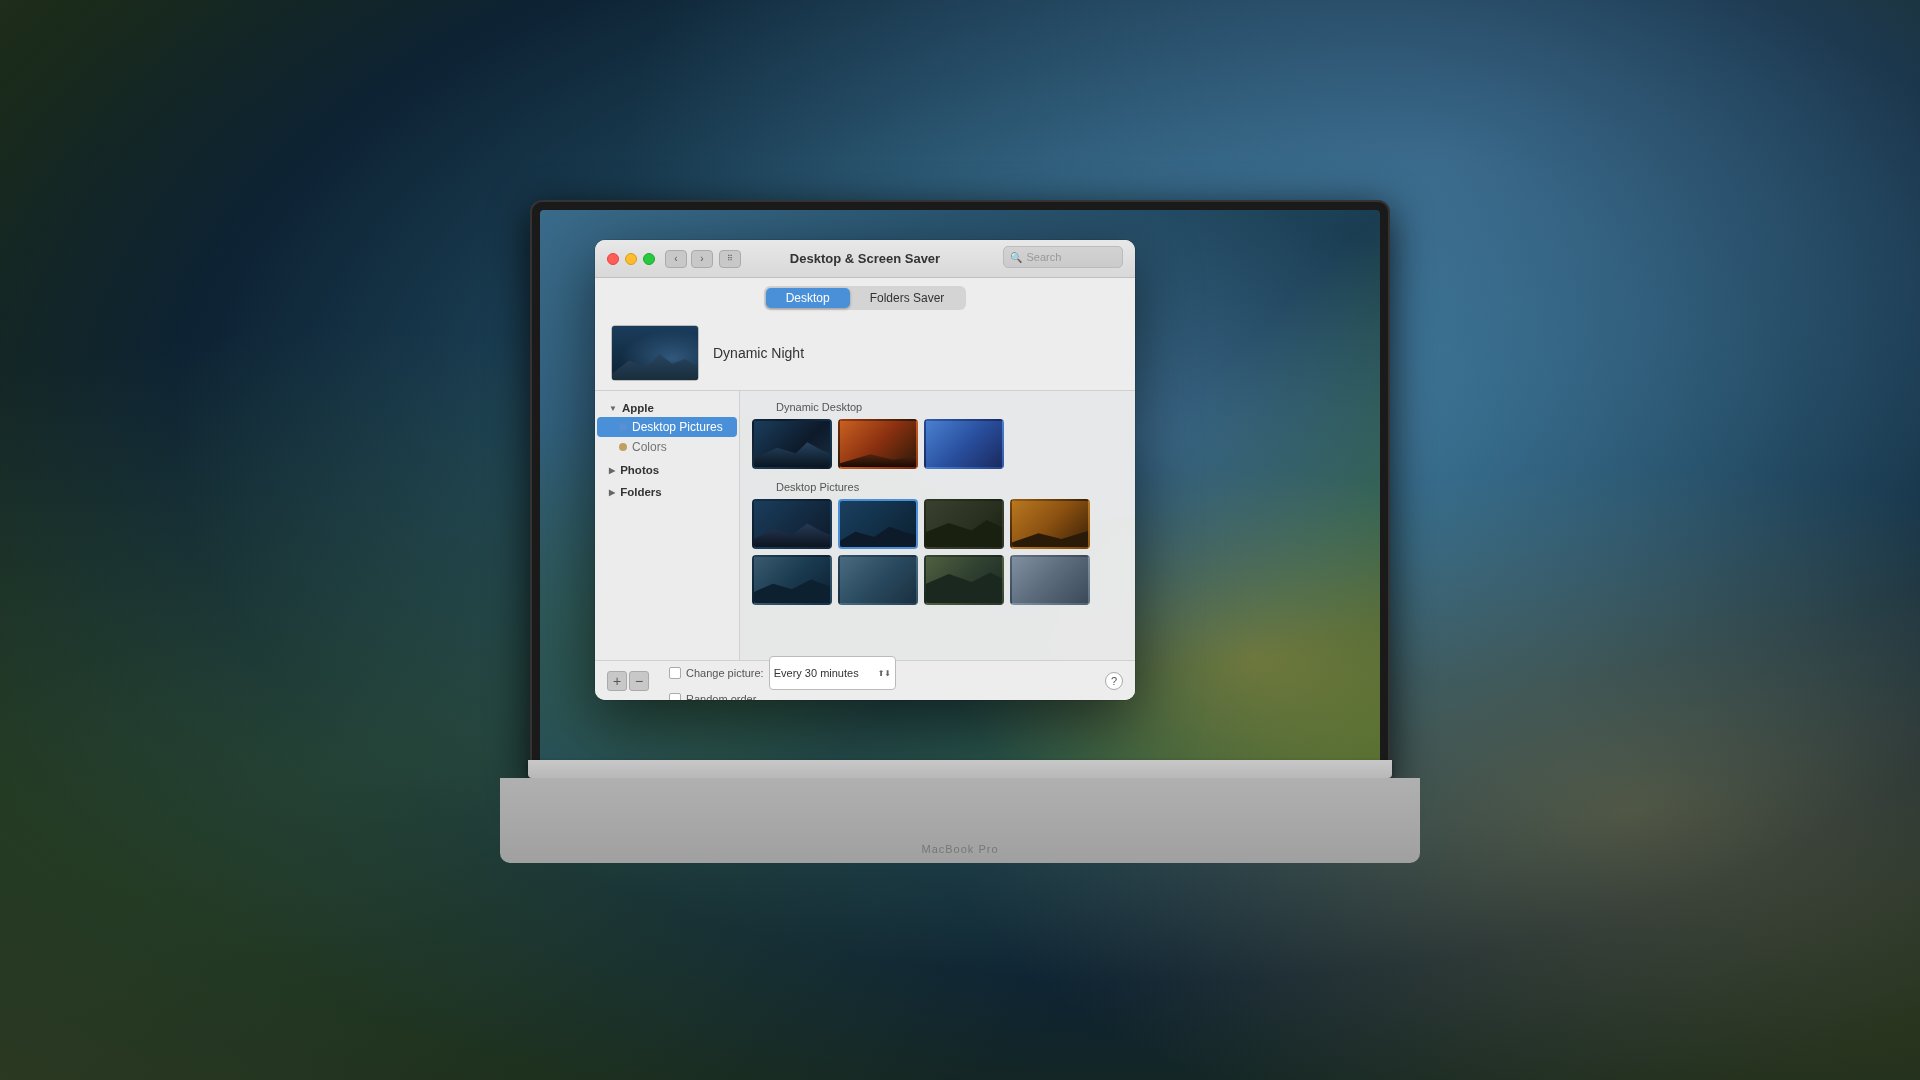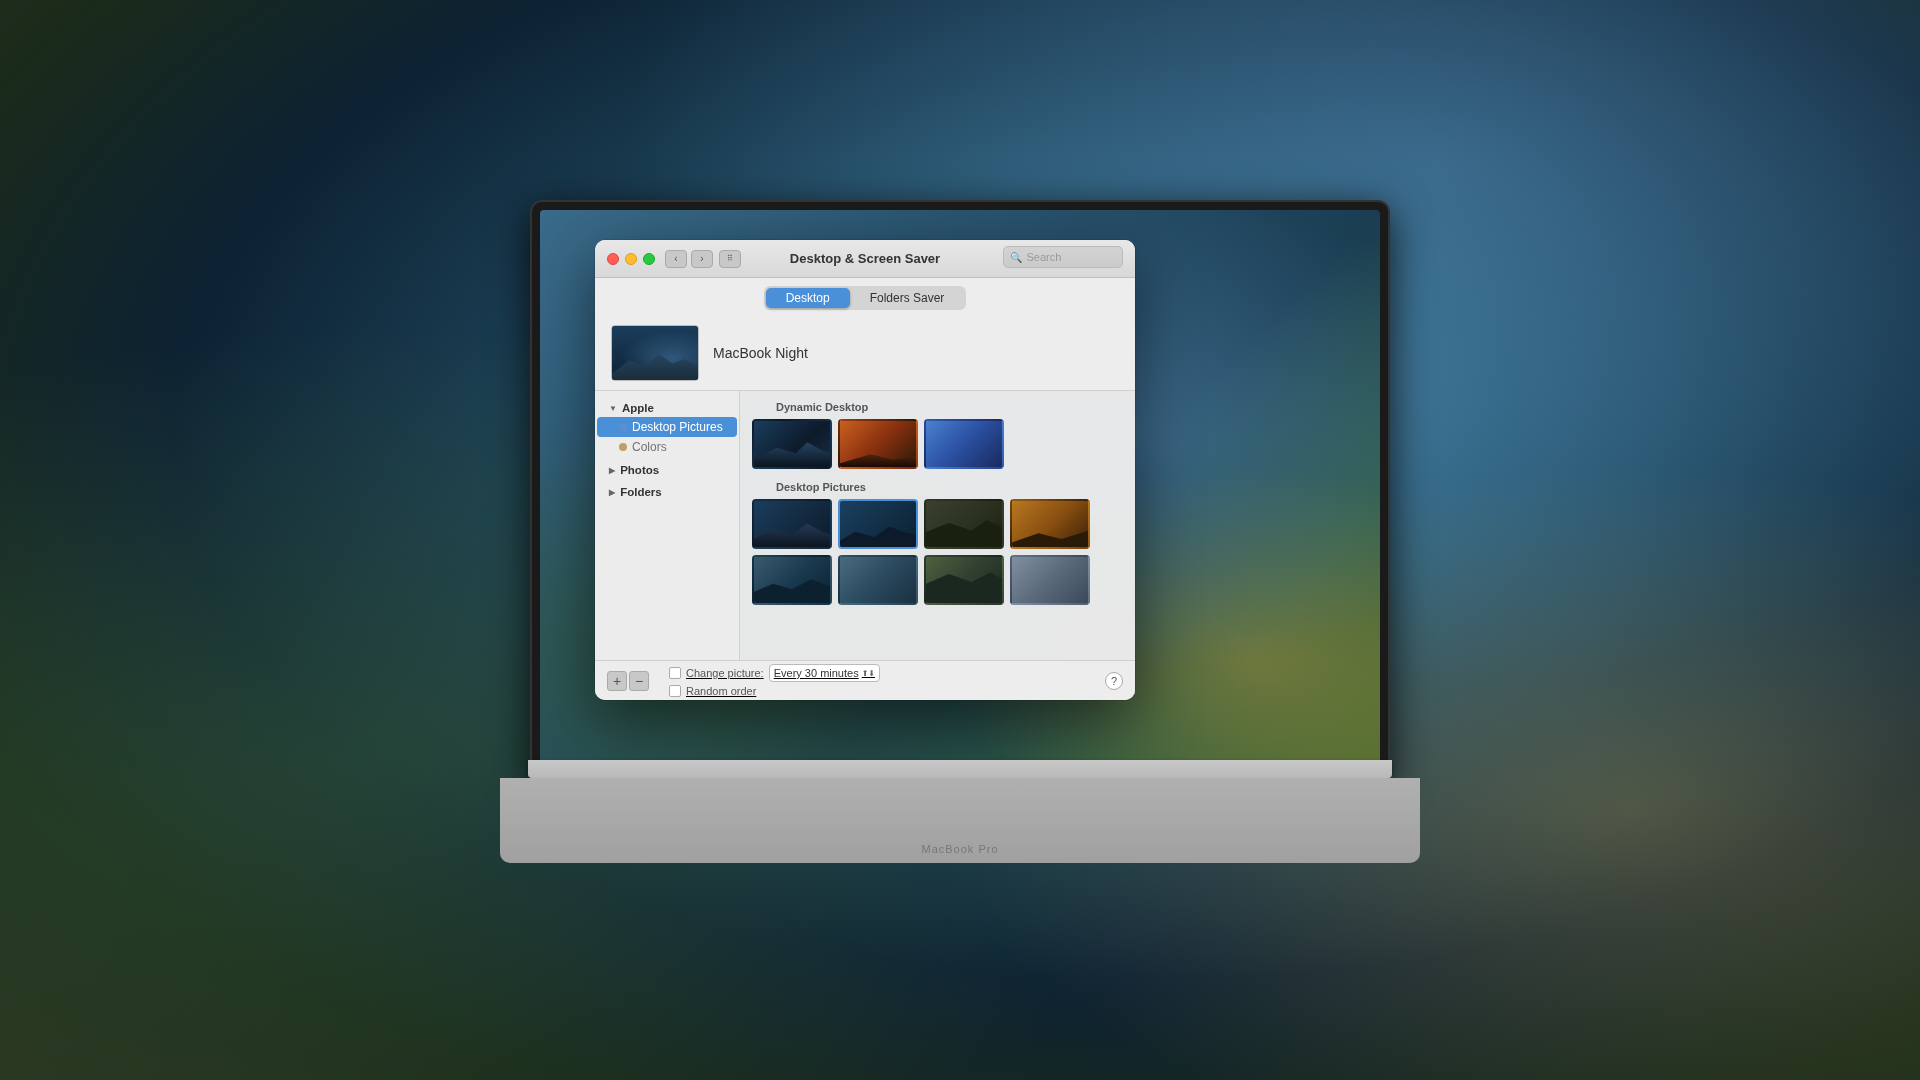--- a/index.html
+++ b/index.html
@@ -360,21 +360,21 @@
 
     
     .right-panel {
       flex: 1;
       overflow-y: auto;
       padding: 10px 12px;
     }
 
     .section-label {
       font-size: 11px;
-      font-weight: 700;
+      font-weight: 400;
       color: #555;
       margin-bottom: 6px;
       padding-left: 24px;
     }
 
     .thumbnails-grid {
       display: flex;
       gap: 6px;
       margin-bottom: 12px;
       flex-wrap: wrap;
@@ -550,23 +550,23 @@
 
     .time-select {
       background: white;
       border: 1px solid #bbb;
       border-radius: 4px;
       font-size: 11px;
       padding: 6px 4px;
       color: #333;
       display: flex;
       align-items: center;
-      gap: 3px;
+      gap: 19px;
       min-width: 100px;
-      height: 18px;
+      height: 34px;
     }
 
     .select-arrow {
       font-size: 8px;
       color: #666;
       margin-left: auto;
     }
 
     .help-btn {
       width: 18px;
@@ -580,21 +580,20 @@
       font-size: 11px;
       color: #555;
       cursor: pointer;
       margin-left: 4px;
     }
 
     .bottom-controls {
       display: flex;
       align-items: center;
       flex: 1;
-      text-decoration: underline;
     }
   </style>
 </head>
 <body>
 
 <div class="bg"></div>
 <div class="bg-overlay"></div>
 
 <div class="laptop">
   <div class="laptop-screen-bezel">
@@ -626,21 +625,21 @@
             <button class="tab-btn active">Desktop</button>
             <button class="tab-btn inactive">Folders Saver</button>
           </div>
         </div>
 
         <div class="preview-area">
           <div class="preview-thumbnail">
             <div class="preview-thumbnail-content"></div>
             <div class="preview-mountain"></div>
           </div>
-          <span class="preview-name">MacBook Night</span>
+          <span class="preview-name">Dynamic Night</span>
         </div>
 
         <div class="main-content">
 
           <div class="sidebar">
             <div class="sidebar-section">
               <div class="sidebar-item section-header">
                 <span class="sidebar-arrow">▼</span>
                 <span>Apple</span>
               </div>

